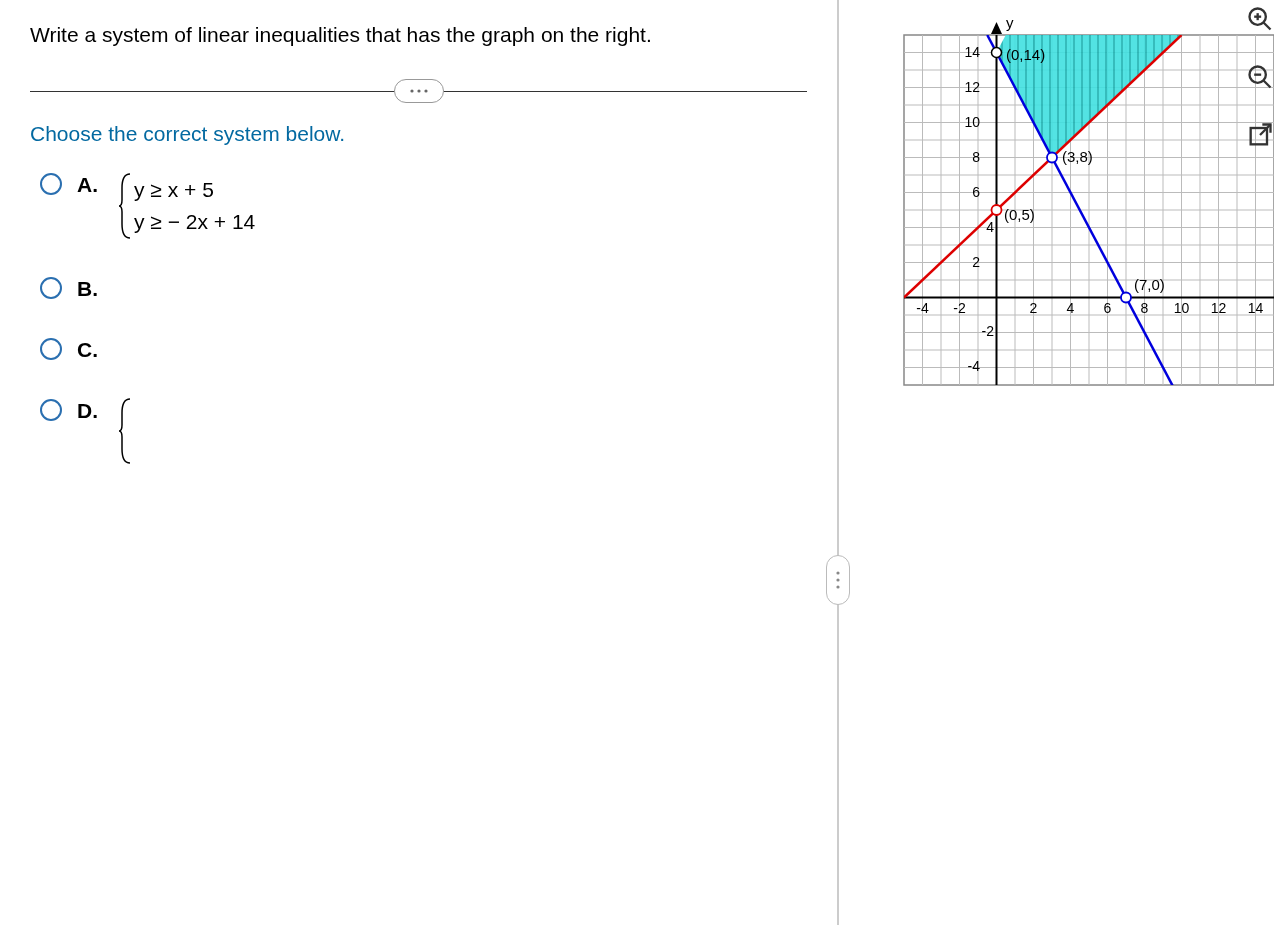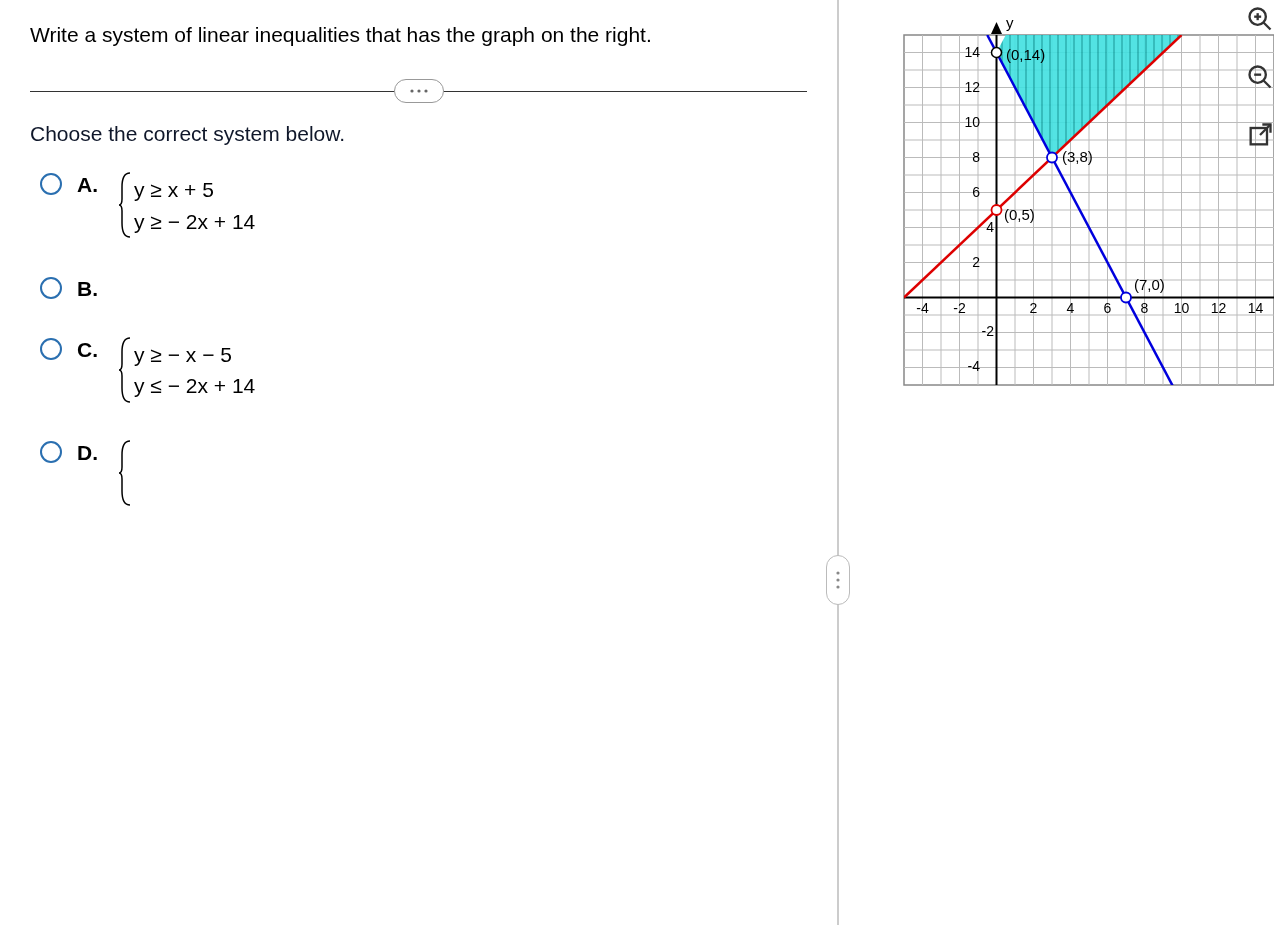--- a/index.html
+++ b/index.html
@@ -20,29 +20,29 @@
     .question-text { font-size: 21px; color: #000; margin-bottom: 30px; line-height: 1.4; }
     .ellipsis-btn {
       width: 50px; height: 24px;
       border: 1px solid #999; border-radius: 12px;
       display: flex; align-items: center; justify-content: center;
       margin: 0 auto; background: #fff; cursor: pointer;
       position: relative; z-index: 2;
     }
     .ellipsis-btn svg { width: 18px; height: 6px; }
     .hr-line { border: none; border-top: 1px solid #333; margin-top: -12px; margin-bottom: 30px; }
-    .instruction { font-size: 21px; color: #0f172a; margin-bottom: 25px; }
+    .instruction { font-size: 21px; color: #0369a1; margin-bottom: 25px; }
     .options { margin-left: 10px; }
     .option { display: flex; align-items: flex-start; margin-bottom: 35px; }
     .radio {
       width: 22px; height: 22px; border: 2.5px solid #2a6fb0; border-radius: 50%;
       flex-shrink: 0; margin-top: 2px; cursor: pointer;
     }
     .opt-label { font-size: 21px; font-weight: bold; margin-left: 15px; margin-right: 20px; margin-top: 2px; }
-    .system { display: flex; align-items: flex-start; }
+    .system { display: flex; align-items: flex-end; }
     .system svg { flex-shrink: 0; }
     .sys-lines { margin-left: 2px; }
     .sys-line { font-size: 21px; line-height: 1.2; margin: 6px 0; }
     .divider {
       width: 2px; background: #ccc; height: 100%; position: relative;
     }
     .divider-handle {
       position: absolute; top: 555px; left: -11px;
       width: 24px; height: 50px;
       border: 1px solid #bbb; border-radius: 12px;
@@ -92,29 +92,20 @@
       </div>
 
       <div class="option">
         <div class="radio"></div>
         <div class="opt-label">B.</div>
       </div>
 
       <div class="option">
         <div class="radio"></div>
         <div class="opt-label">C.</div>
-        <div class="system">
-          <svg width="14" height="68" viewBox="0 0 14 68">
-              <path d="M12 2 Q4 2 4 16 L4 28 Q4 34 1 34 Q4 34 4 40 L4 52 Q4 66 12 66" fill="none" stroke="#000" stroke-width="1.5"></path>
-            </svg>
-          <div class="sys-lines">
-            <div class="sys-line">y ≥ − x − 5</div>
-            <div class="sys-line">y ≤ − 2x + 14</div>
-          </div>
-        </div>
       </div>
 
       <div class="option">
         <div class="radio"></div>
         <div class="opt-label">D.</div>
         <div class="system">
           <svg width="14" height="68" viewBox="0 0 14 68">
               <path d="M12 2 Q4 2 4 16 L4 28 Q4 34 1 34 Q4 34 4 40 L4 52 Q4 66 12 66" fill="none" stroke="#000" stroke-width="1.5"></path>
             </svg>
         </div>

